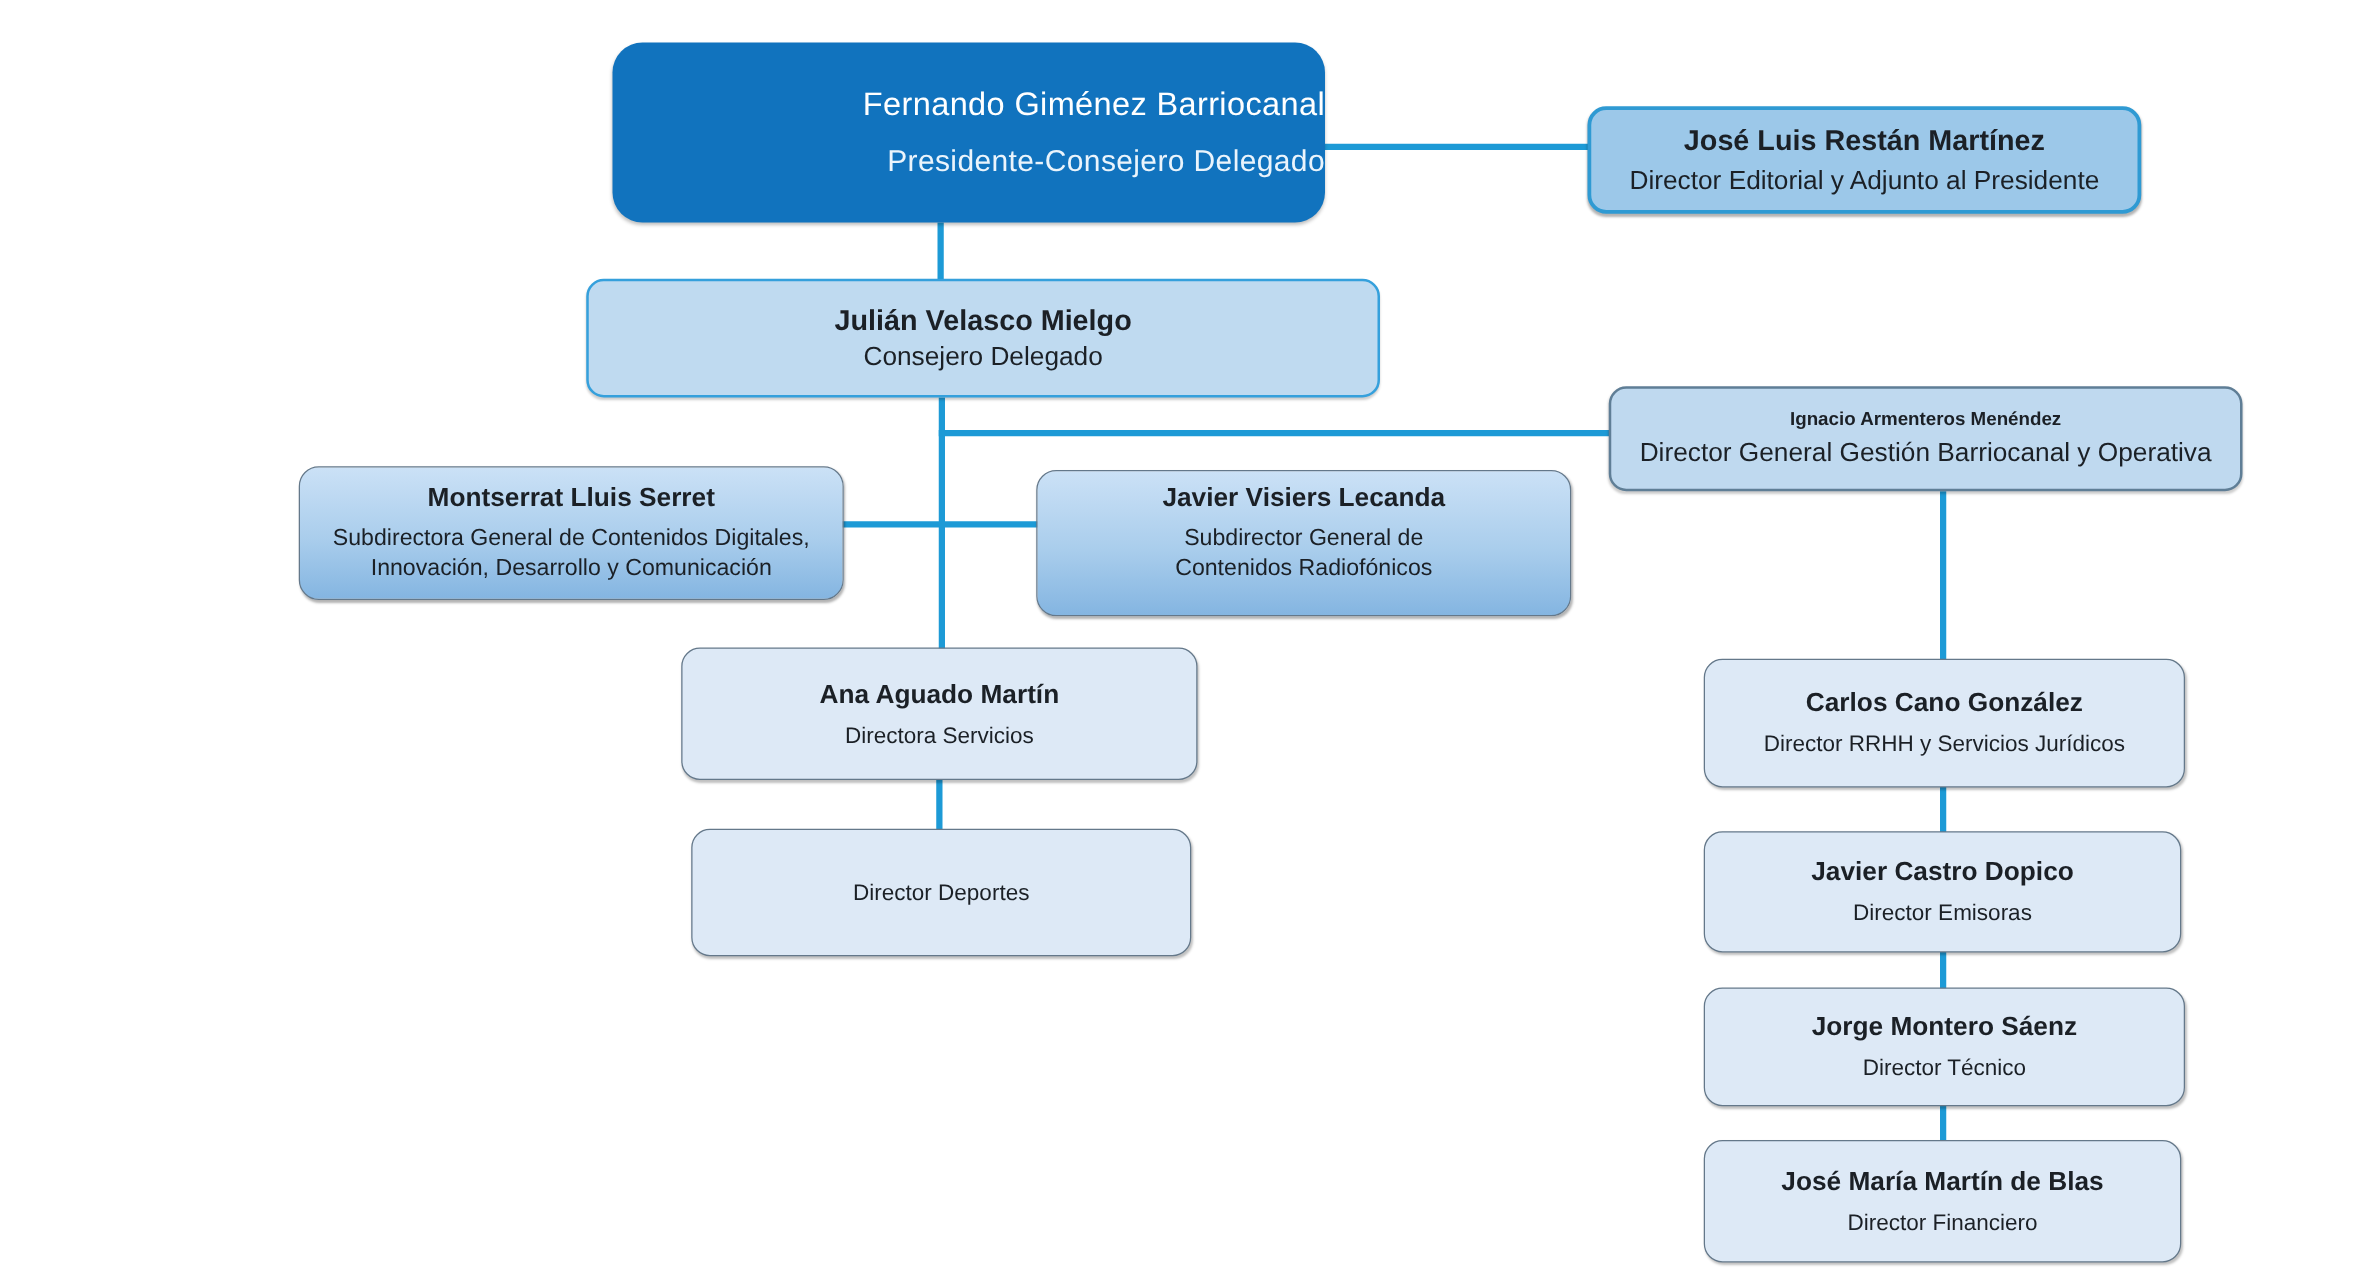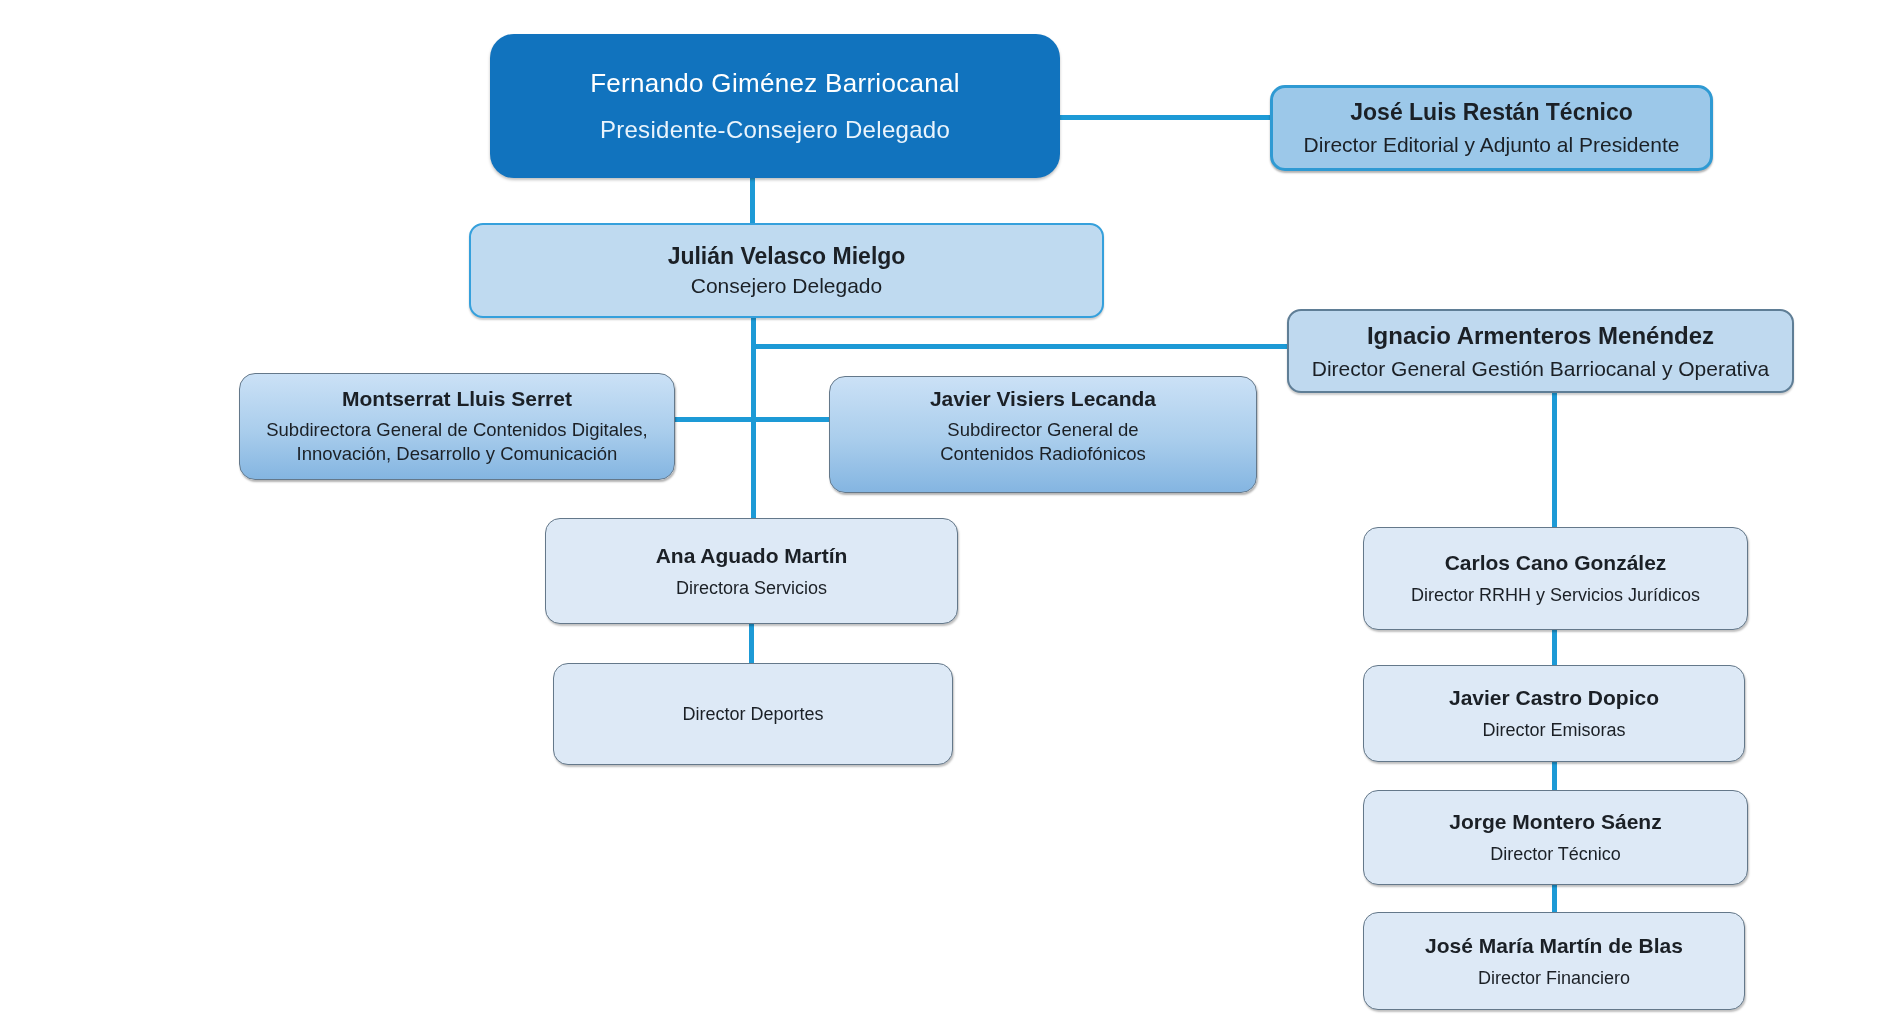--- a/index.html
+++ b/index.html
@@ -30,20 +30,21 @@
   .node .name  { display: block; }
   .node .title { display: block; }
 
   
   .node--primary {
     background: #1173BE;
     border-radius: 24px;
     color: #ffffff;
     box-shadow: 0 2px 3px rgba(0,0,0,0.25);
     gap: 17px;
+    align-items: flex-end;
   }
   .node--primary .name  { font-size: 26px; font-weight: 400; letter-spacing: 0.3px; }
   .node--primary .title { font-size: 24px; font-weight: 400; color: #eaf4fc; letter-spacing: 0.3px; }
 
   
   .node--medium {
     background: #9CC8E9;
     border: 3px solid #2F9AD3;
     border-radius: 15px;
     box-shadow: 0 2px 2px rgba(0,0,0,0.3);
@@ -64,21 +65,21 @@
   .node--light-blueborder .title { font-size: 21px; font-weight: 400; }
 
   
   .node--light-grayborder {
     background: #BFD9EF;
     border: 2px solid #5F7E96;
     border-radius: 14px;
     box-shadow: 0 2px 2px rgba(0,0,0,0.2);
     gap: 7px;
   }
-  .node--light-grayborder .name  { font-size: 24px; font-weight: 700; }
+  .node--light-grayborder .name  { font-size: 15px; font-weight: 700; }
   .node--light-grayborder .title { font-size: 21px; font-weight: 400; }
 
   
   .node--gradient {
     background: linear-gradient(180deg, #CBE1F6 0%, #A9CDEC 55%, #84B5E1 100%);
     border: 1.5px solid #64788A;
     border-radius: 16px;
     box-shadow: 1px 2px 2px rgba(0,0,0,0.3);
     gap: 7px;
   }
@@ -124,21 +125,21 @@
   <div class="connector connector--v" style="left:1552px; top:629px; height:37px;"></div>
   <div class="connector connector--v" style="left:1552px; top:761px; height:30px;"></div>
   <div class="connector connector--v" style="left:1552px; top:884px; height:29px;"></div>
 
   <div class="node node--primary" style="left:490px; top:34px; width:570px; height:144px;">
     <span class="name">Fernando Giménez Barriocanal</span>
     <span class="title">Presidente-Consejero Delegado</span>
   </div>
 
   <div class="node node--medium" style="left:1270px; top:85px; width:443px; height:86px;">
-    <span class="name">José Luis Restán Técnico</span>
+    <span class="name">José Luis Restán Martínez</span>
     <span class="title">Director Editorial y Adjunto al Presidente</span>
   </div>
 
   <div class="node node--light-blueborder" style="left:469px; top:223px; width:635px; height:95px;">
     <span class="name">Julián Velasco Mielgo</span>
     <span class="title">Consejero Delegado</span>
   </div>
 
   <div class="node node--light-grayborder" style="left:1287px; top:309px; width:507px; height:84px;">
     <span class="name">Ignacio Armenteros Menéndez</span>

